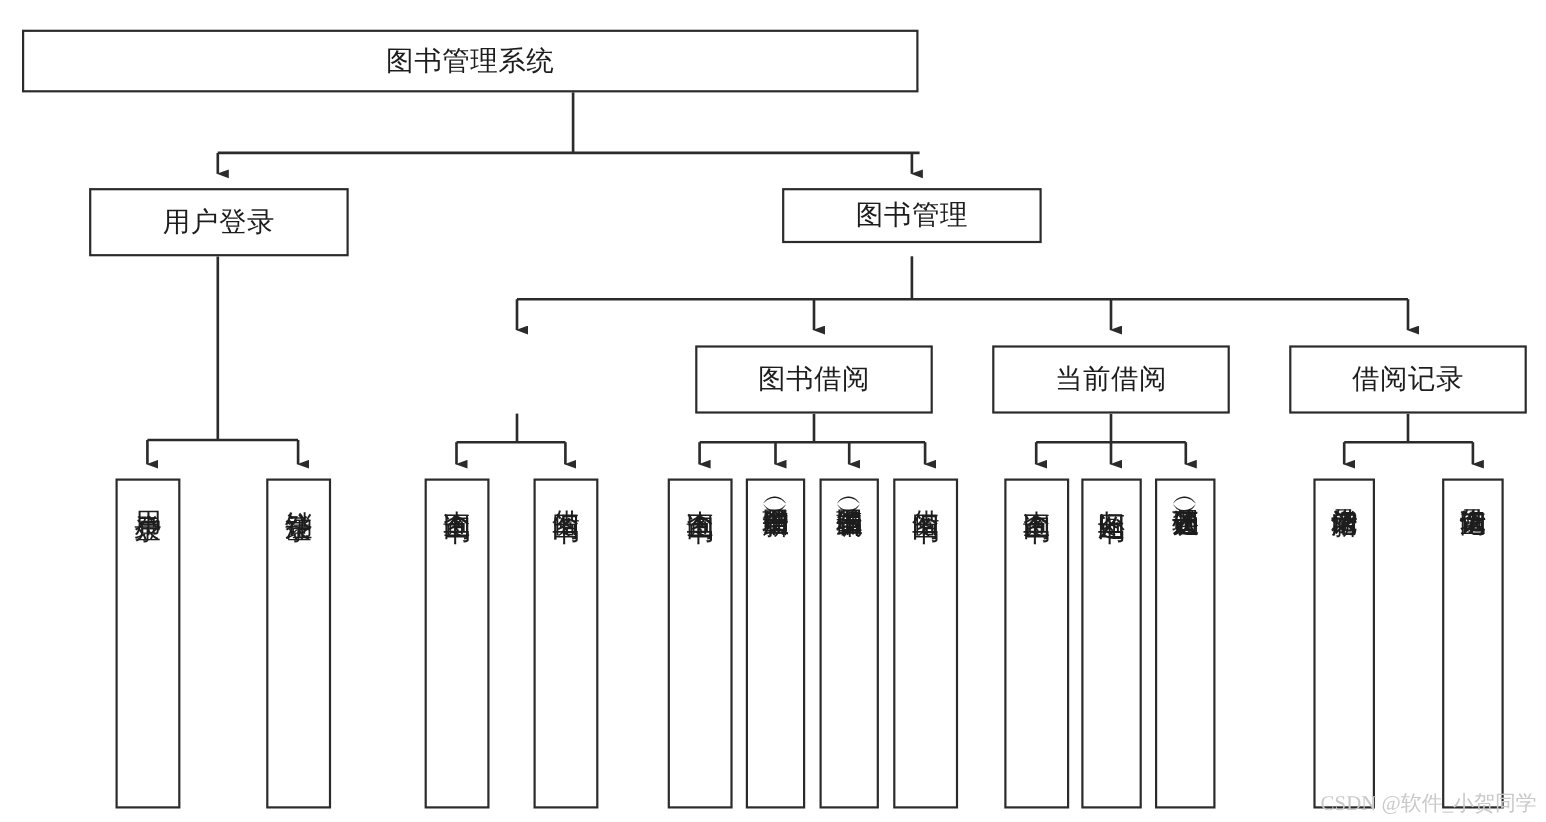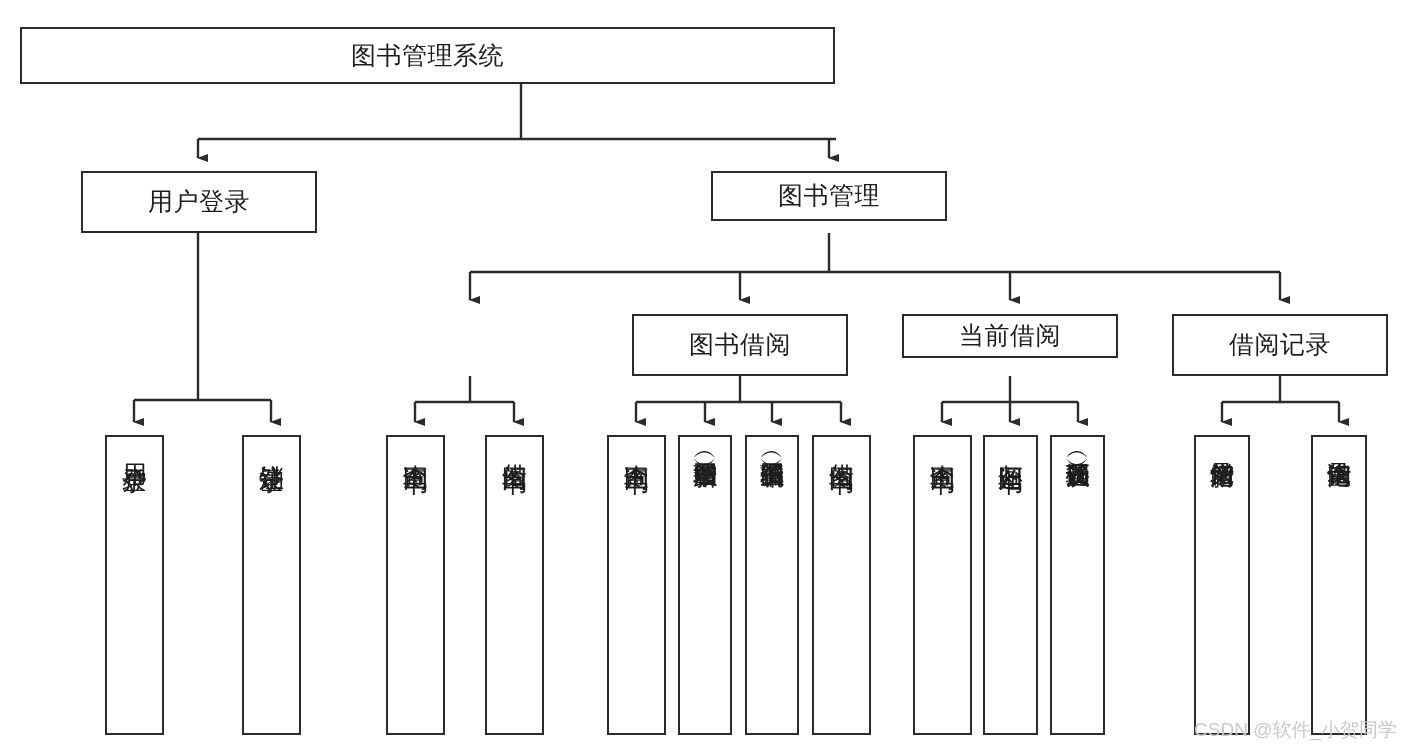--- a/index.html
+++ b/index.html
@@ -61,21 +61,21 @@
     line-height:1.18;
     letter-spacing:0px;
   }
   .watermark{
     position:absolute;
     right:8px;bottom:4px;
     font-size:19px;
     color:#c9c9c9;
     z-index:5;
     white-space:nowrap;
-    font-family:Liberation Sans, sans-serif;
+    font-family:Liberation Serif, serif;
   }
 </style>
 </head>
 <body>
 
 <div id="canvas">
 
   <svg id="edges" viewBox="0 0 1405 747">
     <defs>
       <marker id="arrow" markerWidth="10" markerHeight="12" refX="4" refY="10" orient="auto" markerUnits="userSpaceOnUse">
@@ -136,21 +136,21 @@
 
   <div class="node h" style="left:711px;top:171px;width:236px;height:50px;">
     <span class="lbl">图书管理</span>
   </div>
 
 
   <div class="node h" style="left:632px;top:314px;width:216px;height:62px;">
     <span class="lbl">图书借阅</span>
   </div>
 
-  <div class="node h" style="left:902px;top:314px;width:216px;height:44px;justify-content:center;">
+  <div class="node h" style="left:902px;top:314px;width:216px;height:62px;justify-content:center;">
     <span class="lbl">当前借阅</span>
   </div>
 
   <div class="node h" style="left:1172px;top:314px;width:216px;height:62px;justify-content:center;">
     <span class="lbl">借阅记录</span>
   </div>
 
   <div class="node v" style="left:105px;top:435px;width:59px;height:300px;">
     <span class="lbl">用户登录</span>
   </div>

